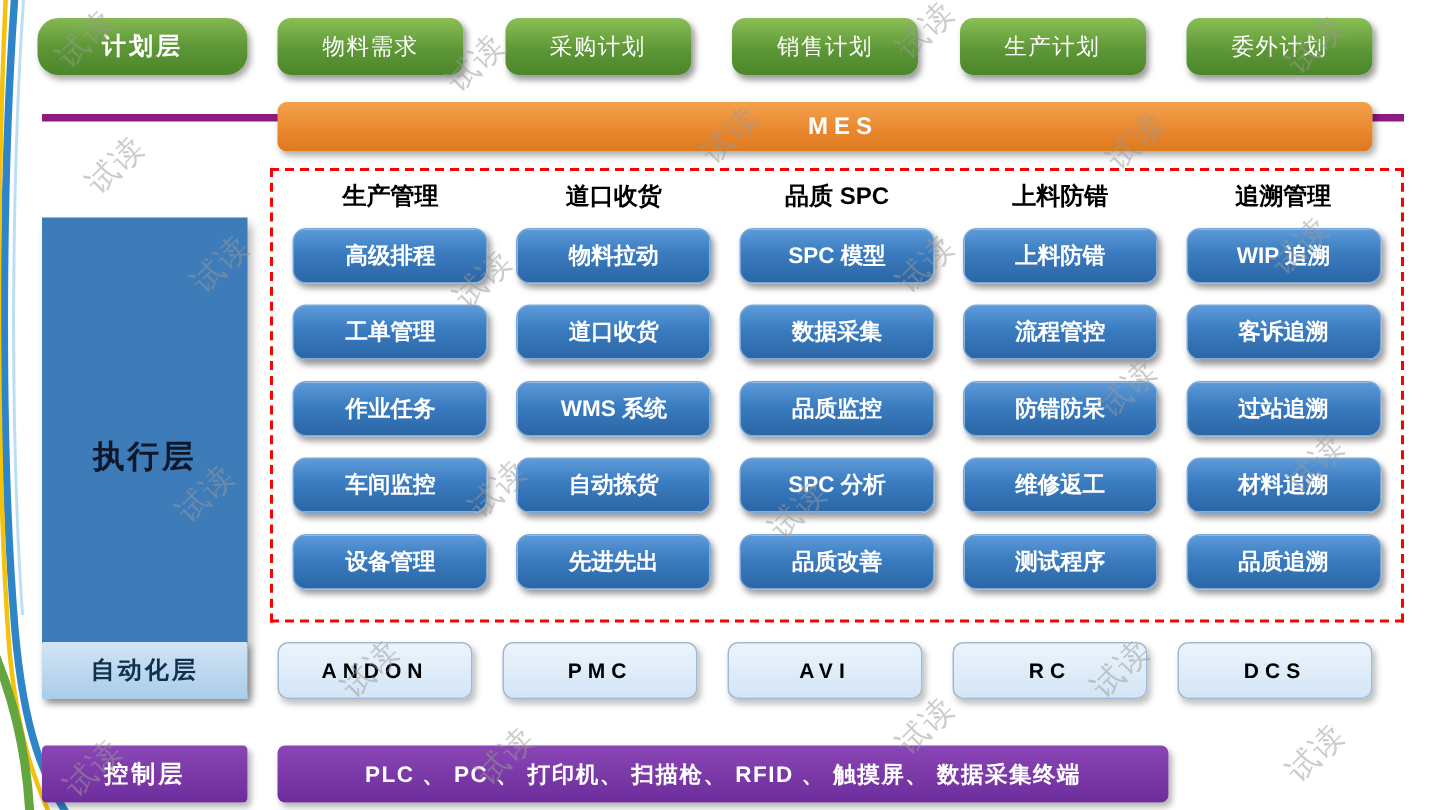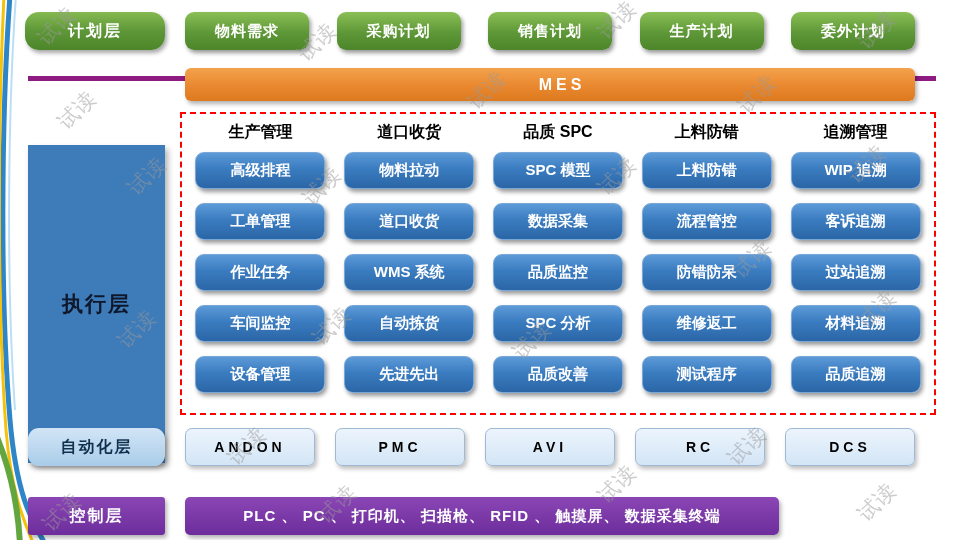--- a/index.html
+++ b/index.html
@@ -18,21 +18,21 @@
                  font-weight:bold; font-size:16px; letter-spacing:2px; z-index:5; }
 
   
   .plan-label { left:25px; top:12px; width:140px; height:38px; border-radius:14px;
                 background:linear-gradient(180deg,#85b951 0%,#5e9737 50%,#4c862a 100%);
                 color:#fff; box-shadow:2px 3px 4px rgba(0,0,0,.35); }
   .plan-items { left:185px; top:12px; width:730px; height:38px; display:flex;
                 justify-content:space-between; z-index:5; }
   .green-btn { width:124px; height:38px; border-radius:9px;
                background:linear-gradient(180deg,#8abf55 0%,#5e9737 55%,#4c862a 100%);
-               color:#fff; font-weight:bold; font-size:15px; letter-spacing:1px;
+               color:#fff; font-weight:normal; font-size:15px; letter-spacing:1px;
                display:flex; align-items:center; justify-content:center;
                box-shadow:2px 3px 4px rgba(0,0,0,.4); }
 
   
   .mes-line { left:28px; top:76px; width:908px; height:5px; background:#8e1b82; z-index:2; }
   .mes-bar  { left:185px; top:68px; width:730px; height:33px; border-radius:6px;
               background:linear-gradient(180deg,#f3a24c 0%,#e8862d 60%,#dd7a1e 100%);
               color:#fff; font-weight:bold; font-size:16px; letter-spacing:4px;
               display:flex; align-items:center; justify-content:center;
               box-shadow:2px 3px 4px rgba(0,0,0,.3); z-index:5;padding-left:24px; }
@@ -49,21 +49,21 @@
   .col { flex:1; display:flex; flex-direction:column; align-items:center; }
   .col-header { height:26px; line-height:26px; font-weight:bold; font-size:16px;
                 color:#000; margin-bottom:7px; white-space:nowrap; }
   .blue-btn { width:130px; height:37px; margin-bottom:14px; border-radius:9px;
               background:linear-gradient(180deg,#5d9ad8 0%,#3a7cc0 45%,#2b66a6 100%);
               border:1px solid #79a8d8; color:#fff; font-weight:bold; font-size:15px;
               display:flex; align-items:center; justify-content:center; white-space:nowrap;
               box-shadow:2px 3px 4px rgba(0,0,0,.4); }
 
   
-  .auto-label { left:28px; top:428px; width:137px; height:38px; border-radius:11px;
+  .auto-label { left:28px; top:428px; width:137px; height:38px; border-radius:1px;
                 background:linear-gradient(180deg,#d2e5f6 0%,#a9cce9 100%);
                 color:#10304e; box-shadow:2px 3px 4px rgba(0,0,0,.3); }
   .auto-items { left:185px; top:428px; width:730px; height:38px; display:flex;
                 justify-content:space-between; z-index:5; }
   .light-btn { width:130px; height:38px; border-radius:7px;
                background:linear-gradient(180deg,#ecf4fc 0%,#d3e5f6 100%);
                border:1px solid #9fb9d4; color:#000; font-weight:bold; font-size:14px;
                letter-spacing:4px; display:flex; align-items:center; justify-content:center;
                box-shadow:2px 3px 4px rgba(0,0,0,.25); }
 

